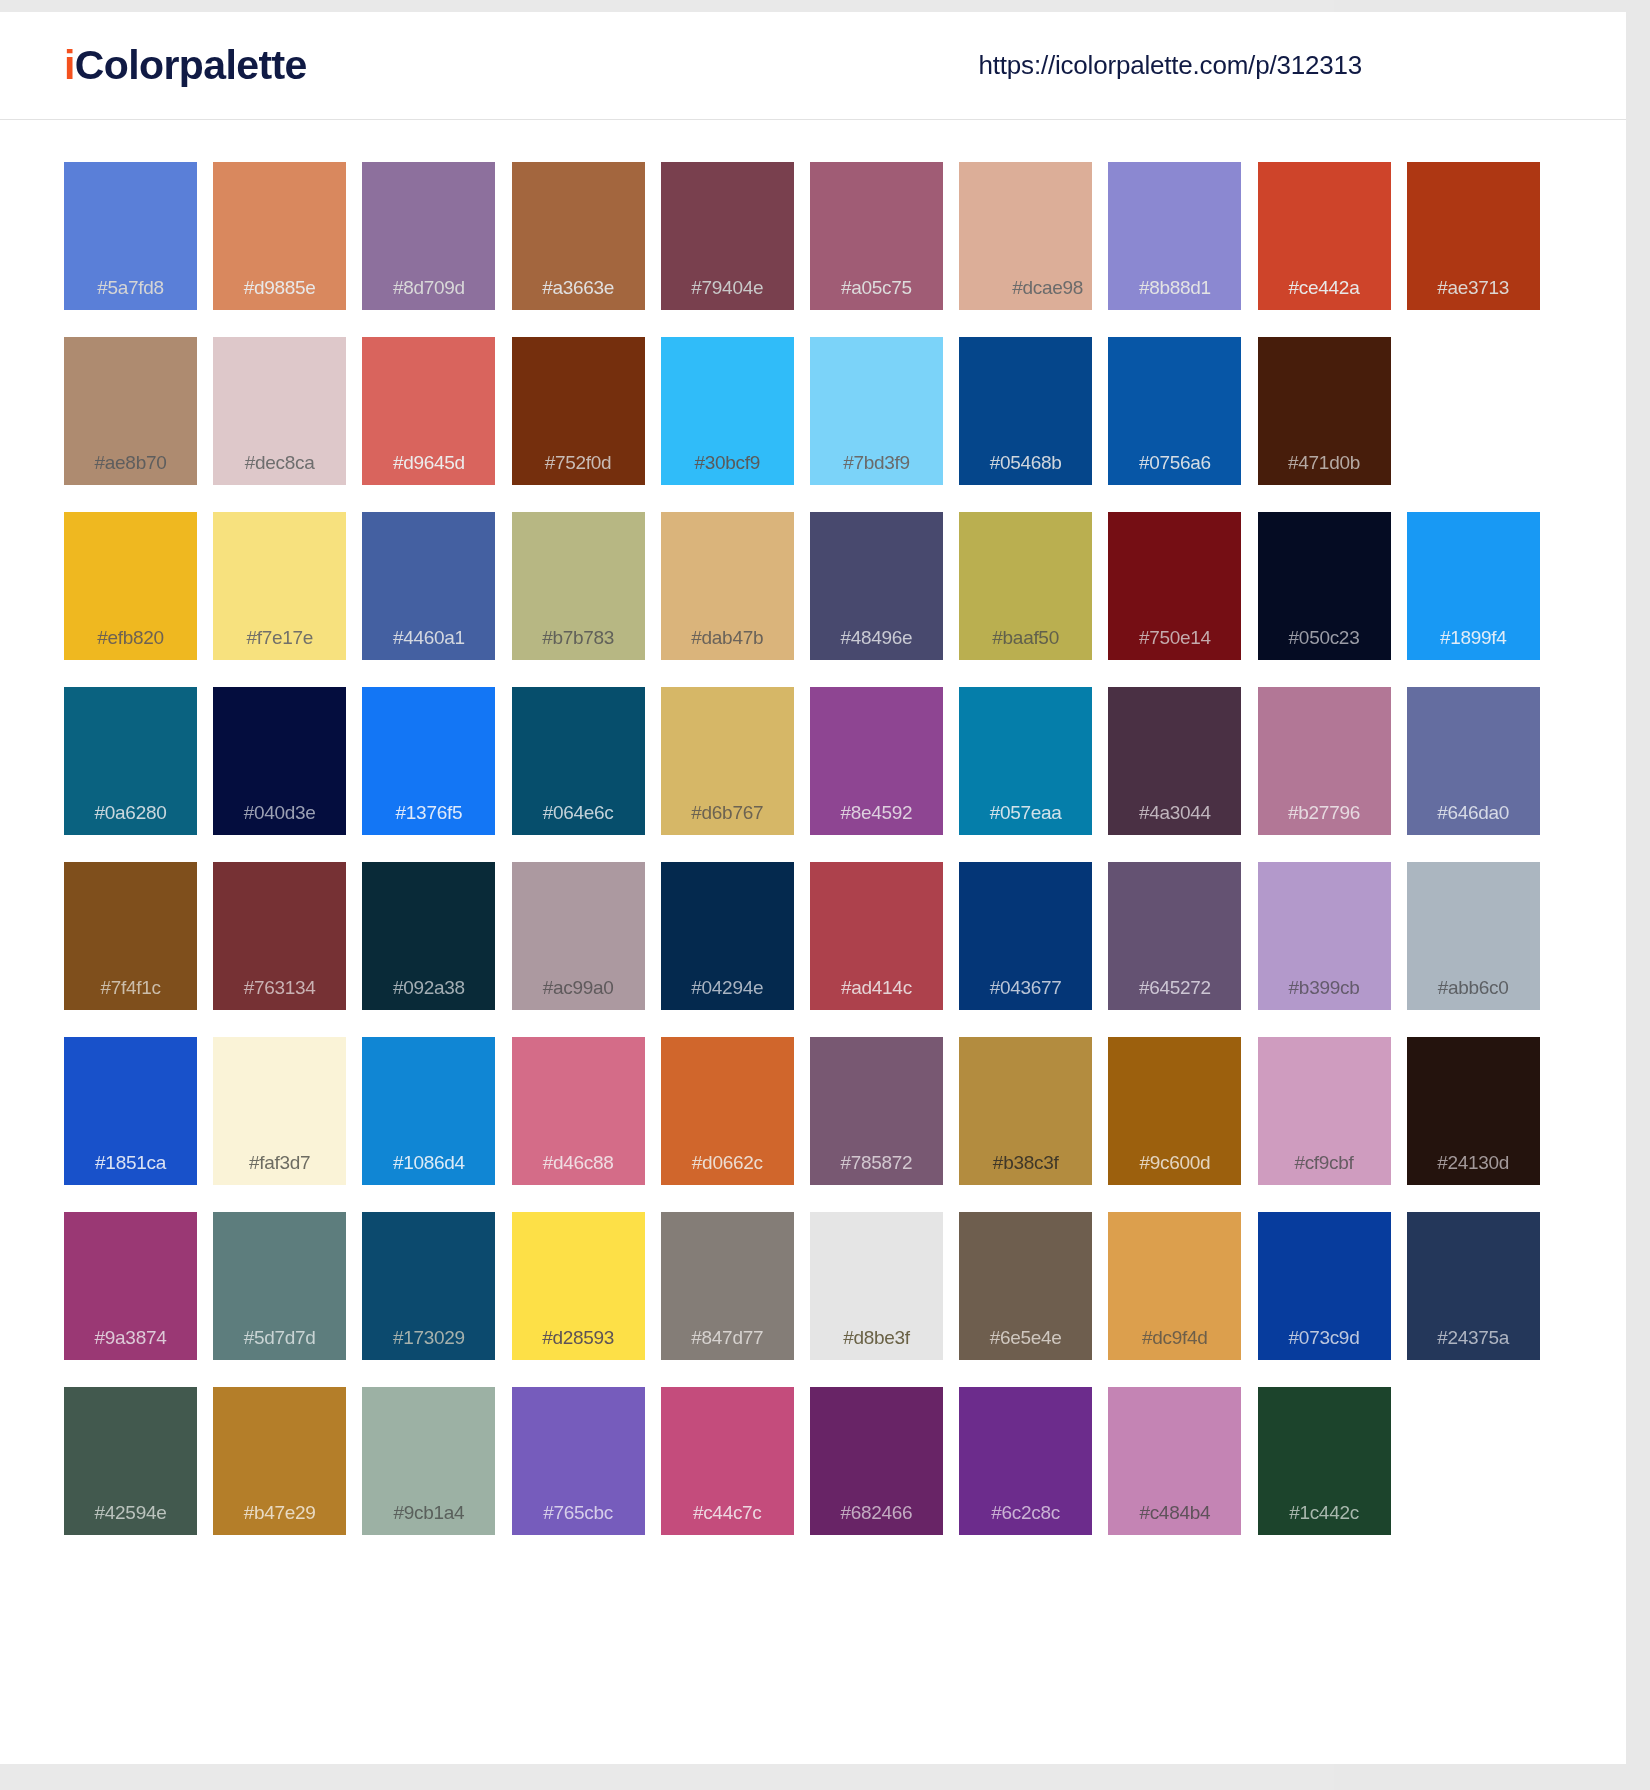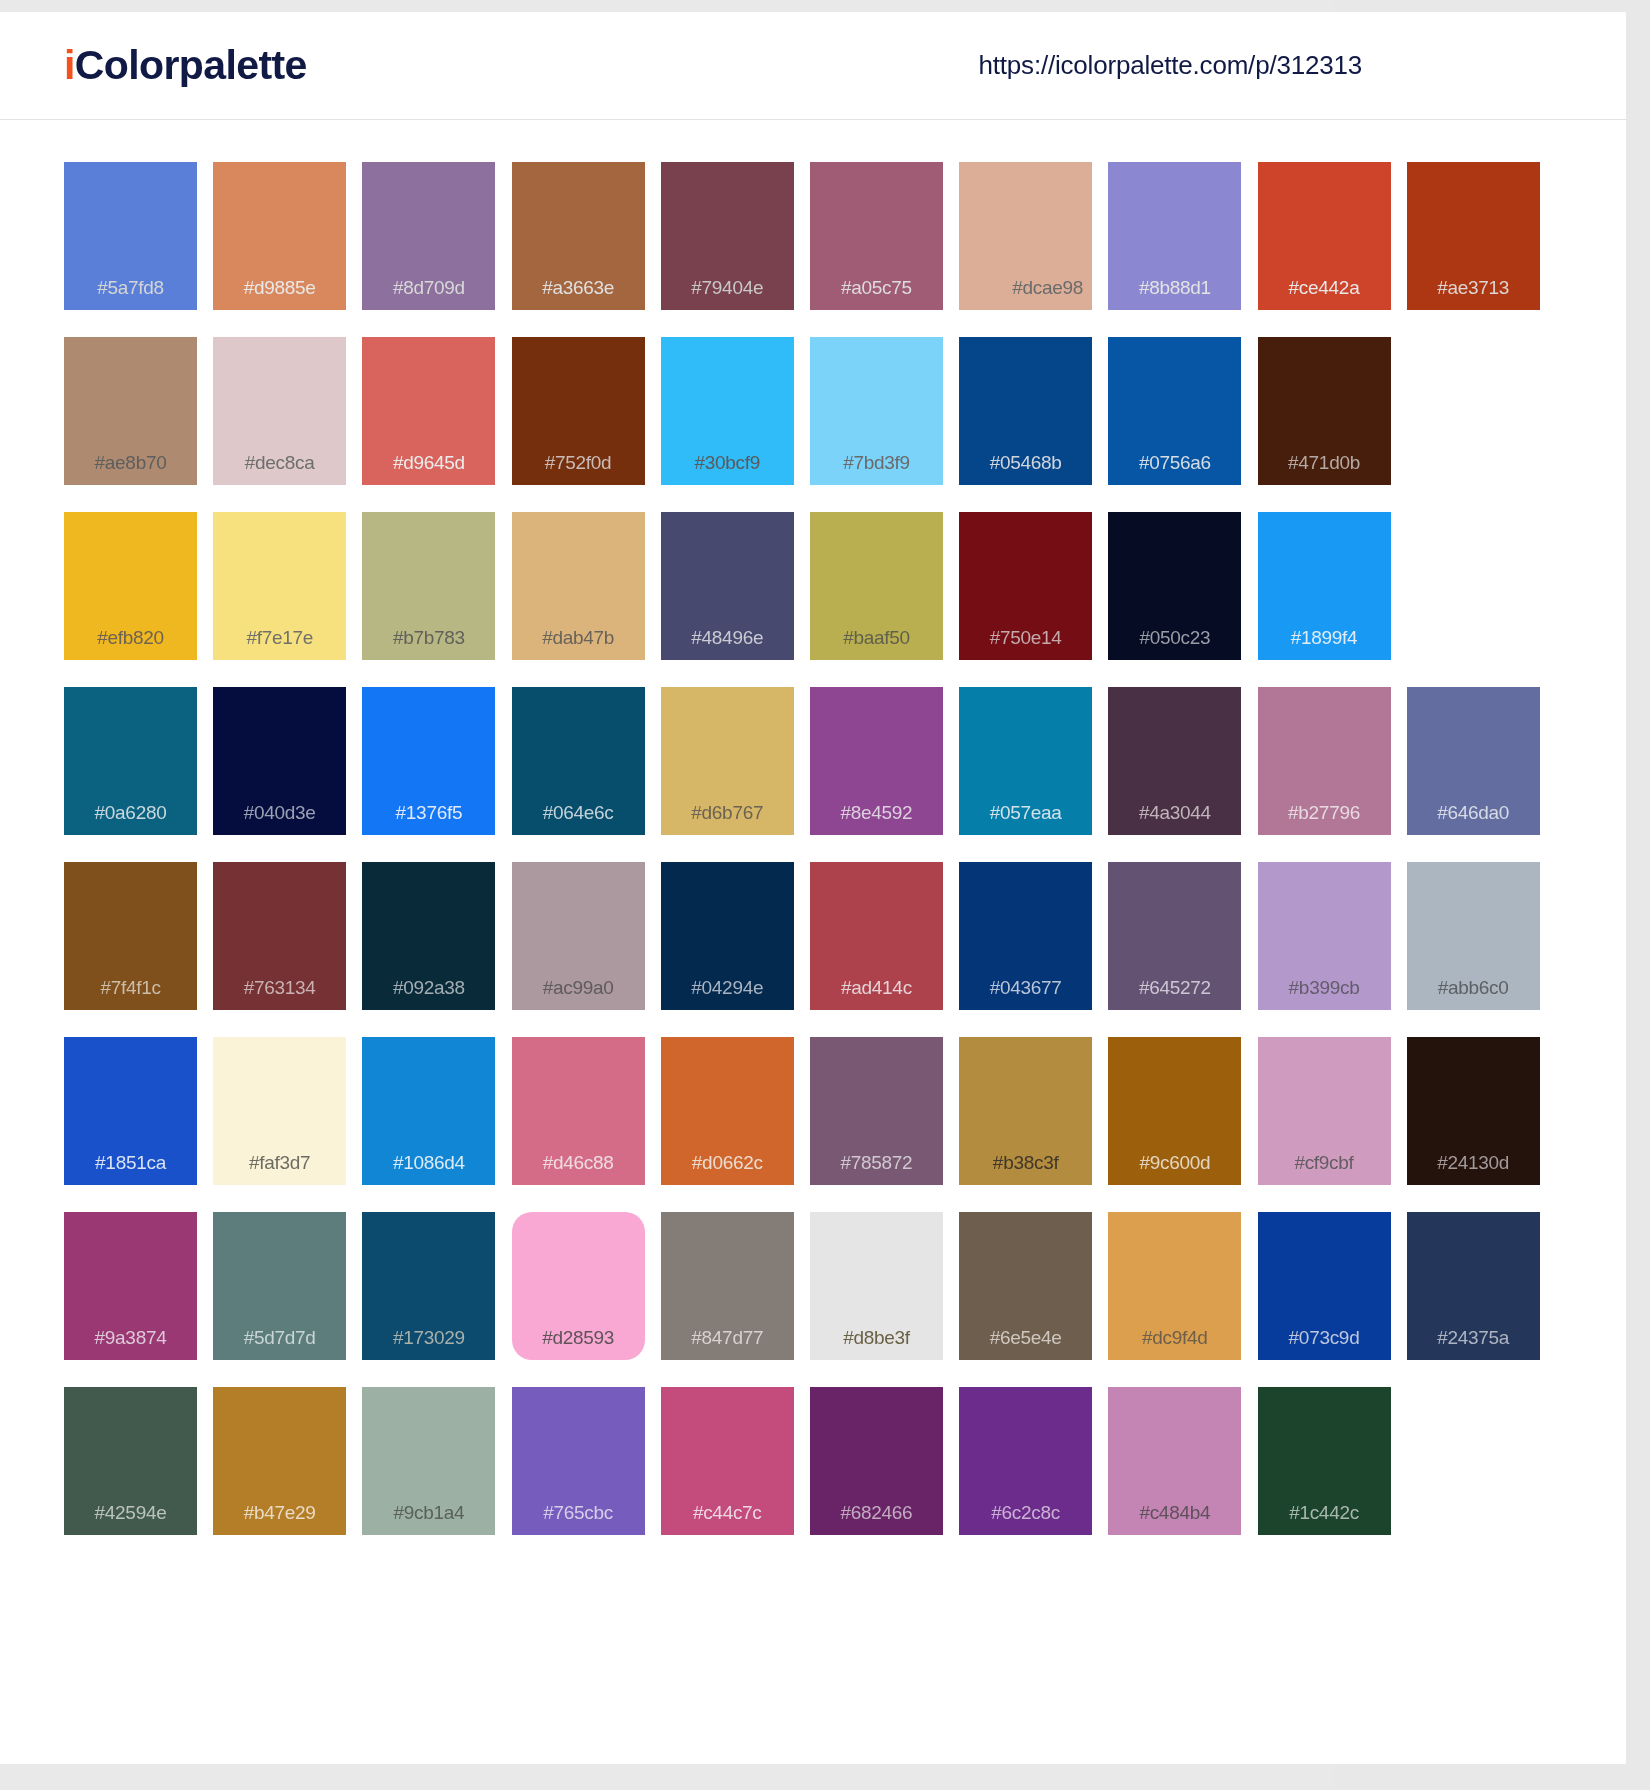--- a/index.html
+++ b/index.html
@@ -166,20 +166,23 @@
             <div class="swatch-label" style="color: rgb(181, 169, 163);">#471d0b</div>
           </div>
         </div>
         <div class="swatch-row">
           <div class="swatch" style="background-color: rgb(239, 184, 32);">
             <div class="swatch-label" style="color: rgb(110, 98, 83);">#efb820</div>
           </div>
           <div class="swatch" style="background-color: rgb(247, 225, 126);">
             <div class="swatch-label" style="color: rgb(113, 112, 106);">#f7e17e</div>
           </div>
+          <div class="swatch" style="background-color: rgb(68, 96, 161);">
+            <div class="swatch-label" style="color: rgb(212, 216, 224);">#4460a1</div>
+          </div>
           <div class="swatch" style="background-color: rgb(183, 183, 131);">
             <div class="swatch-label" style="color: rgb(97, 97, 90);">#b7b783</div>
           </div>
           <div class="swatch" style="background-color: rgb(218, 180, 123);">
             <div class="swatch-label" style="color: rgb(106, 99, 90);">#dab47b</div>
           </div>
           <div class="swatch" style="background-color: rgb(72, 73, 110);">
             <div class="swatch-label" style="color: rgb(201, 202, 211);">#48496e</div>
           </div>
           <div class="swatch" style="background-color: rgb(186, 175, 80);">
@@ -294,21 +297,21 @@
         <div class="swatch-row">
           <div class="swatch" style="background-color: rgb(154, 56, 116);">
             <div class="swatch-label" style="color: rgb(221, 201, 215);">#9a3874</div>
           </div>
           <div class="swatch" style="background-color: rgb(93, 125, 125);">
             <div class="swatch-label" style="color: rgb(201, 212, 212);">#5d7d7d</div>
           </div>
           <div class="swatch" style="background-color: #0c4a6e;">
             <div class="swatch-label" style="color: rgb(166, 177, 172);">#173029</div>
           </div>
-          <div class="swatch" style="background-color: #f9a8d4; border-radius: 20px;">
+          <div class="swatch" style="background-color: #fde047;">
             <div class="swatch-label" style="color: rgb(94, 83, 87);">#d28593</div>
           </div>
           <div class="swatch" style="background-color: rgb(132, 125, 119);">
             <div class="swatch-label" style="color: rgb(214, 210, 207);">#847d77</div>
           </div>
           <div class="swatch" style="background-color: #e5e5e5;">
             <div class="swatch-label" style="color: rgb(106, 98, 70);">#d8be3f</div>
           </div>
           <div class="swatch" style="background-color: rgb(110, 94, 78);">
             <div class="swatch-label" style="color: rgb(207, 199, 191);">#6e5e4e</div>

